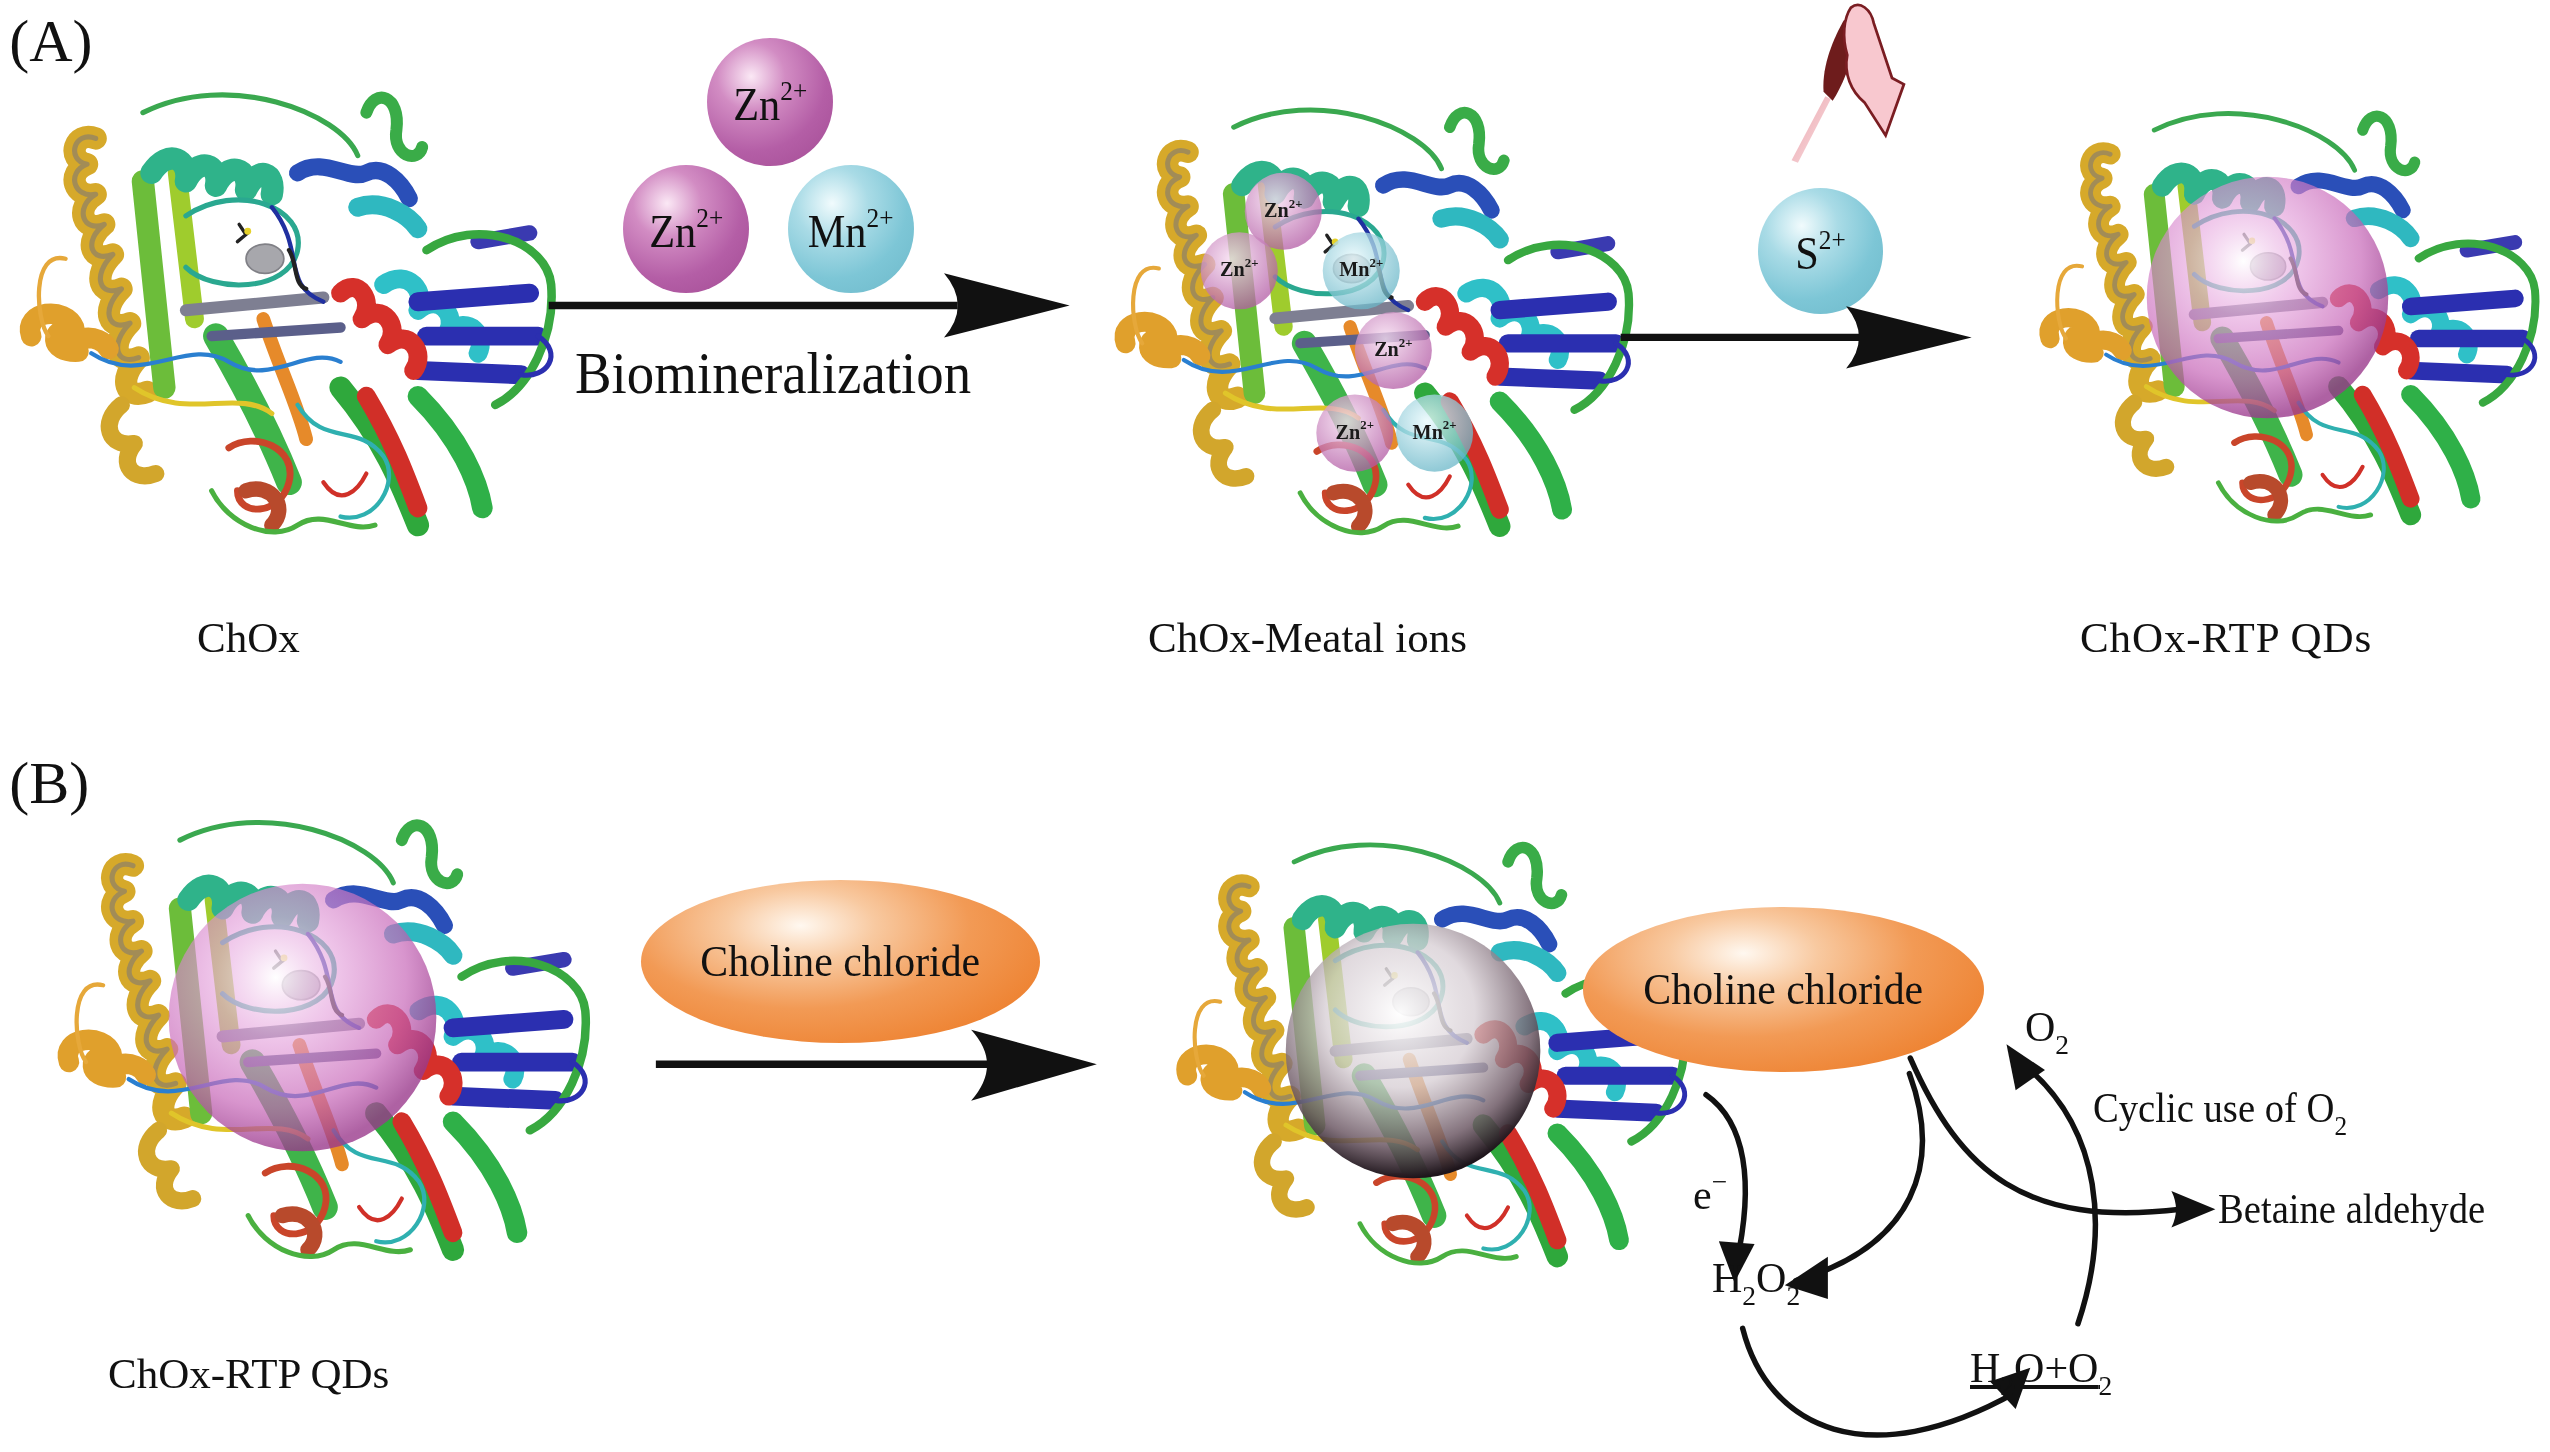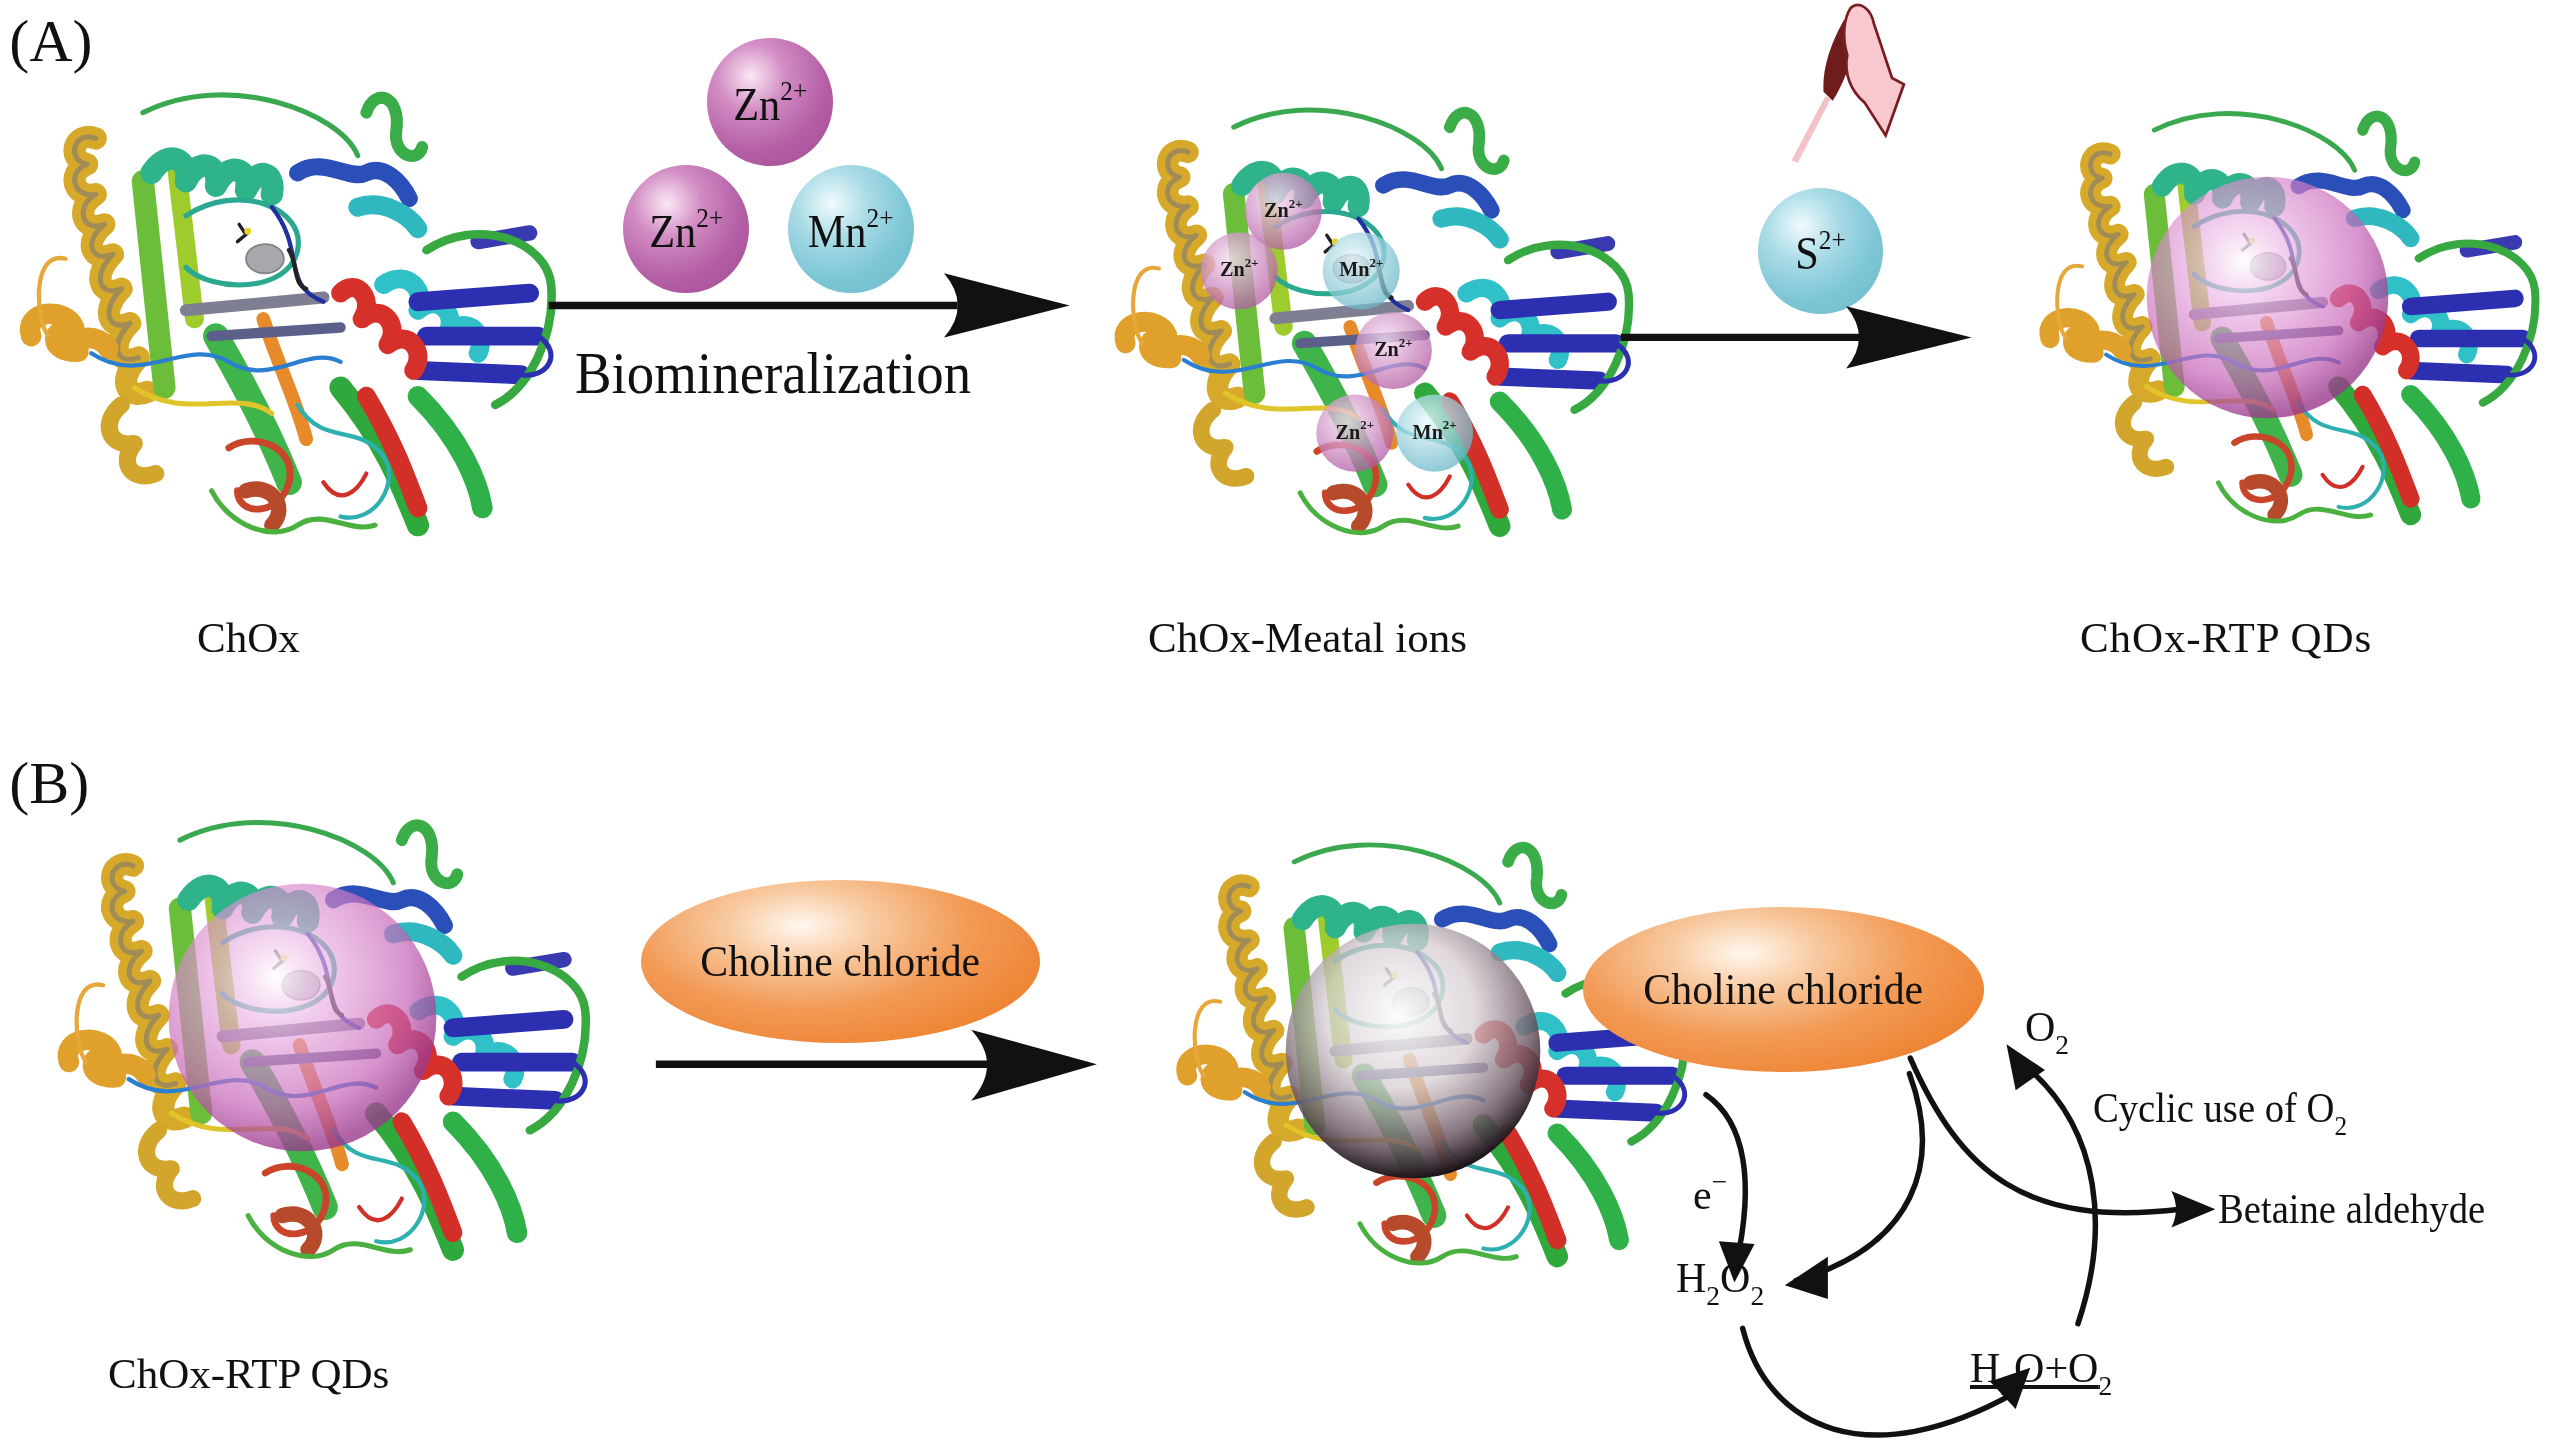--- a/index.html
+++ b/index.html
@@ -232,18 +232,18 @@
   <g fill="#111">
     <path d="M1876 1355 L1915 1358 L1893 1400 Z"></path>
     <path d="M1995 1372 L1948 1403 L1995 1418 Z"></path>
     <path d="M2370 1300 L2418 1320 L2370 1340 Q2380 1320 2370 1300 Z"></path>
     <path d="M2172 1508 L2216 1493 L2200 1538 Z"></path>
     <path d="M2232 1168 L2190 1140 L2200 1190 Z"></path>
   </g>
 </svg>
 
 <div class="txt chem" style="left:1693px; top:1168px;"><span>e</span><sup>−</sup></div>
-<div class="txt chem" style="left:1676px; top:1257px;"><span>H</span><sub>2</sub><span>O</span><sub>2</sub></div>
+<div class="txt chem" style="left:1712px; top:1257px;"><span>H</span><sub>2</sub><span>O</span><sub>2</sub></div>
 <div class="txt chem" style="left:1989px; top:1006px;margin-left:36px;"><span>O</span><sub>2</sub></div>
 <div class="txt chem" style="left:1970px; top:1347px;text-decoration:underline;"><span>H</span><sub>2</sub><span>O+O</span><sub>2</sub></div>
 <div class="txt chem" style="left:2093px; top:1087px; transform:scaleX(0.92); transform-origin:left;"><span>Cyclic use of O</span><sub>2</sub></div>
 <div class="txt chem" style="left:2218px; top:1188px; transform:scaleX(0.92); transform-origin:left;">Betaine aldehyde</div>
 
 
 </body></html>

